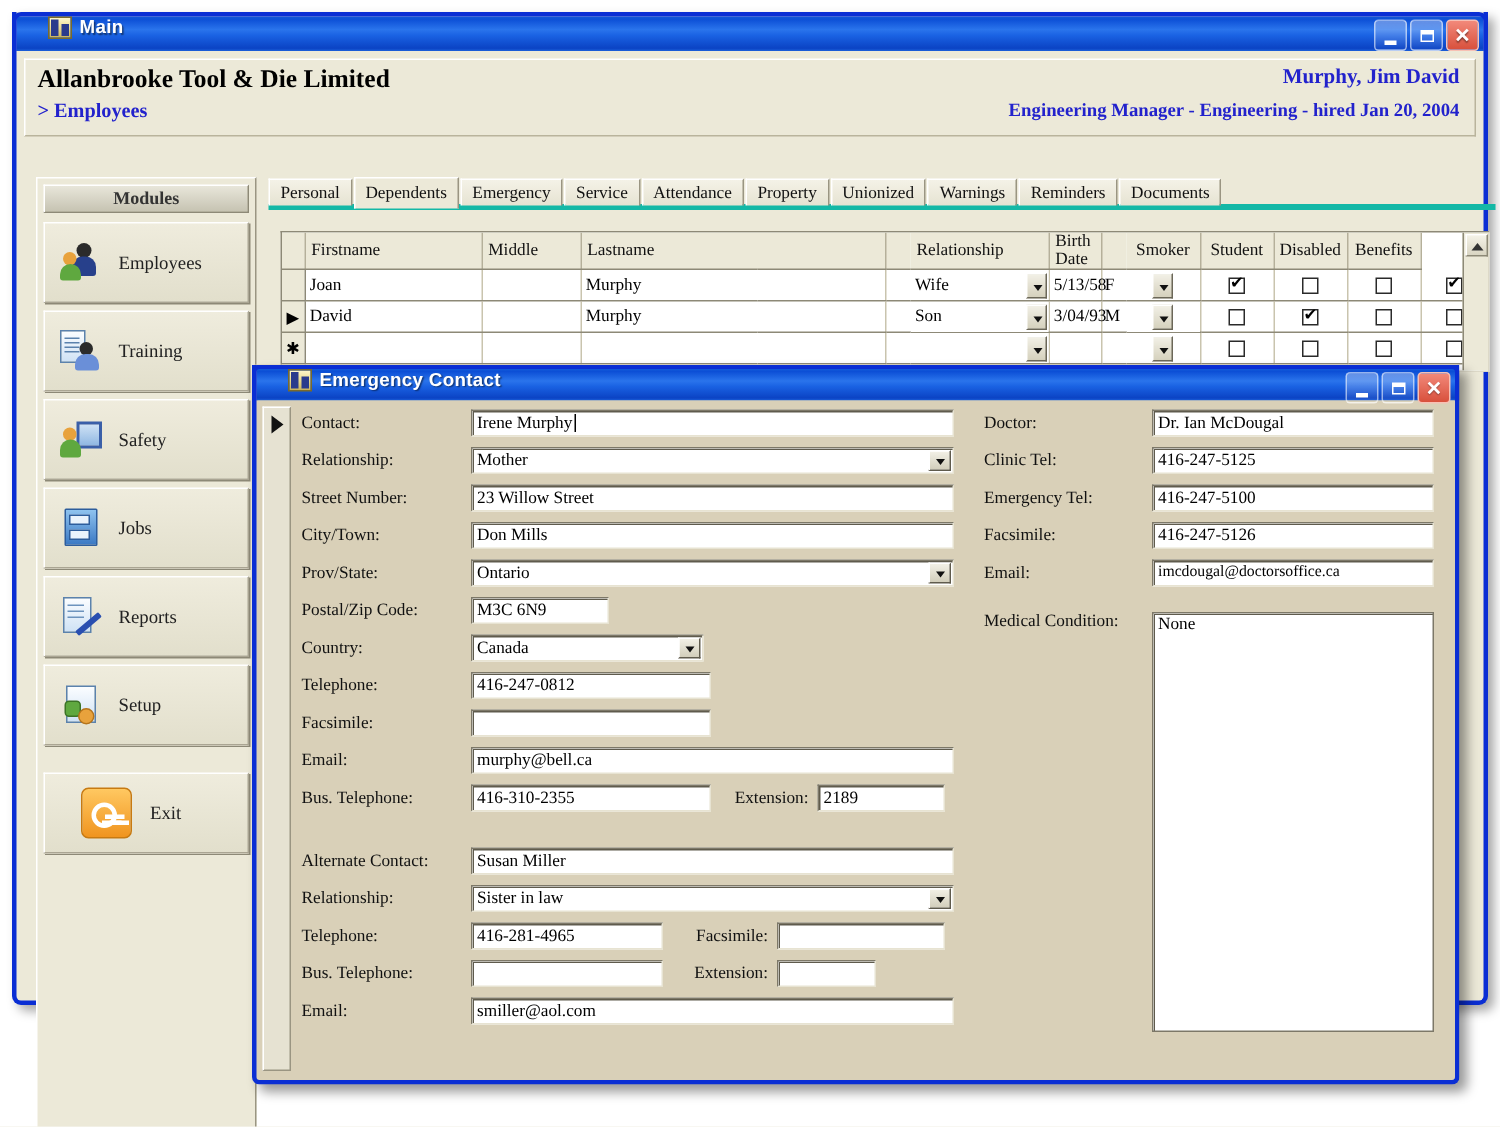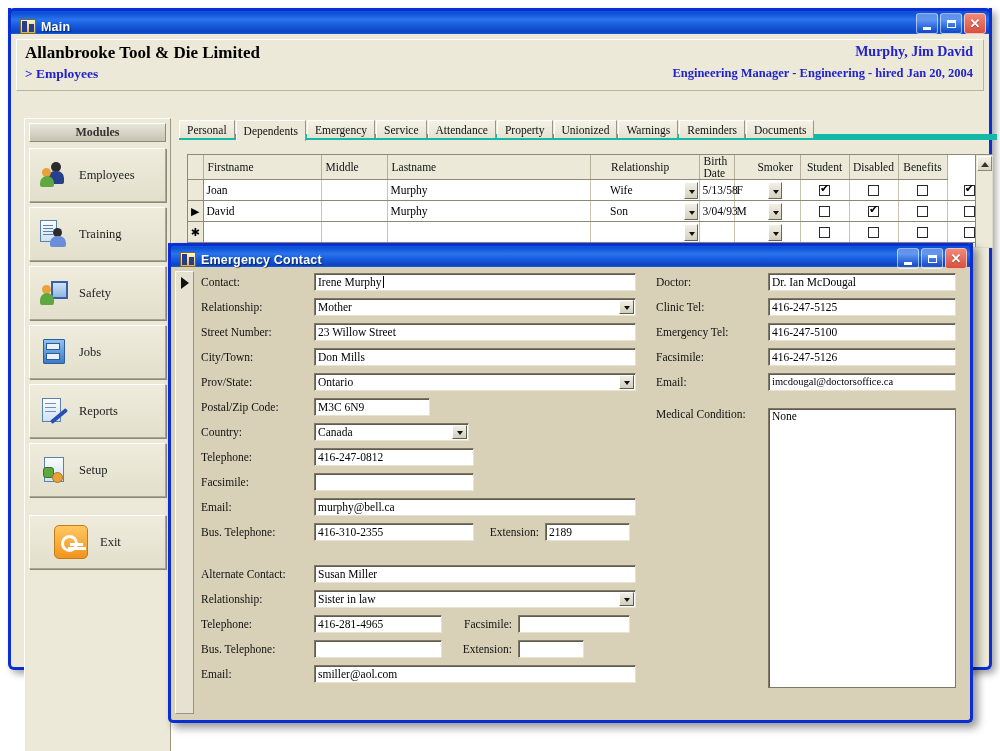--- a/index.html
+++ b/index.html
@@ -18,22 +18,22 @@
     border: 3px solid #0a2ed4;
     border-top: none;
     border-radius: 0 0 6px 6px;
     background: #ece9d8;
     box-shadow: 4px 4px 7px rgba(0,0,0,0.35);
   }
   .titlebar {
     height: 26px; position: relative;
     background: linear-gradient(to bottom,#1159d8 0%,#0c4fd6 8%,#2a74ec 38%,#1a62e3 55%,#0b43c4 92%,#1b5fd9 100%);
     border-top-left-radius: 6px; border-top-right-radius: 6px;
-    display: flex; align-items: flex-end;
-    padding-left: 9px;
+    display: flex; align-items: flex-start;
+    padding-left: 21px;
     border: 3px solid #0a2ed4; border-bottom: none;
     margin: -0px -3px 0 -3px;
   }
   .title-icon {
     width: 16px; height: 15px; flex: 0 0 auto; margin-right: 5px;
     background: linear-gradient(to bottom,#fdf6cc 0%,#e9d98a 55%,#c9b35c 100%);
     border: 1px solid #7a6a2a; position: relative; overflow: hidden;
   }
   .title-icon::before {
     content:""; position:absolute; left:1px; top:1px; width:5px; height:11px;
@@ -141,22 +141,22 @@
     border:3px solid #fff;border-radius:50%;
   }
   .key-icon::after{
     content:"";position:absolute;left:15px;top:17px;width:13px;height:3px;background:#fff;
     box-shadow: -2px 4px 0 0 #fff, 3px 4px 0 0 #fff;
   }
 
   
   #tabstrip {
     position:absolute; left:168px; top:112px; width:818px; height:20px;
-    display:flex; align-items:flex-start; gap:1px;
-    border-bottom:6px solid #14b8a6;
+    display:flex; align-items:center; gap:1px;
+    border-bottom:4px solid #14b8a6;
   }
   .tab {
     height:18px; padding:0 7px;
     font-size:11.5px; color:#111;
     font-family:"Liberation Serif", serif;
     display:flex; align-items:center;
     background: linear-gradient(to bottom,#f4f2e7,#e6e3d2);
     border:1px solid #9a9582; border-bottom:none;
     border-top-color:#fff; border-left-color:#fff;
   }
@@ -546,21 +546,21 @@
         <div class="frow">
           <span class="flabel" style="width:113px">Prov/State:</span>
           <span class="fin fcombo" style="width:322px">
             <span>Ontario</span>
             <span class="arrowbtn"></span>
           </span>
         </div>
 
         <div class="frow">
           <span class="flabel" style="width:113px">Postal/Zip Code:</span>
-          <span class="fin" style="width:116px">M3C 6N9</span>
+          <span class="fin" style="width:92px">M3C 6N9</span>
         </div>
 
         <div class="frow">
           <span class="flabel" style="width:113px">Country:</span>
           <span class="fin fcombo" style="width:155px">
             <span>Canada</span>
             <span class="arrowbtn"></span>
           </span>
         </div>
 

